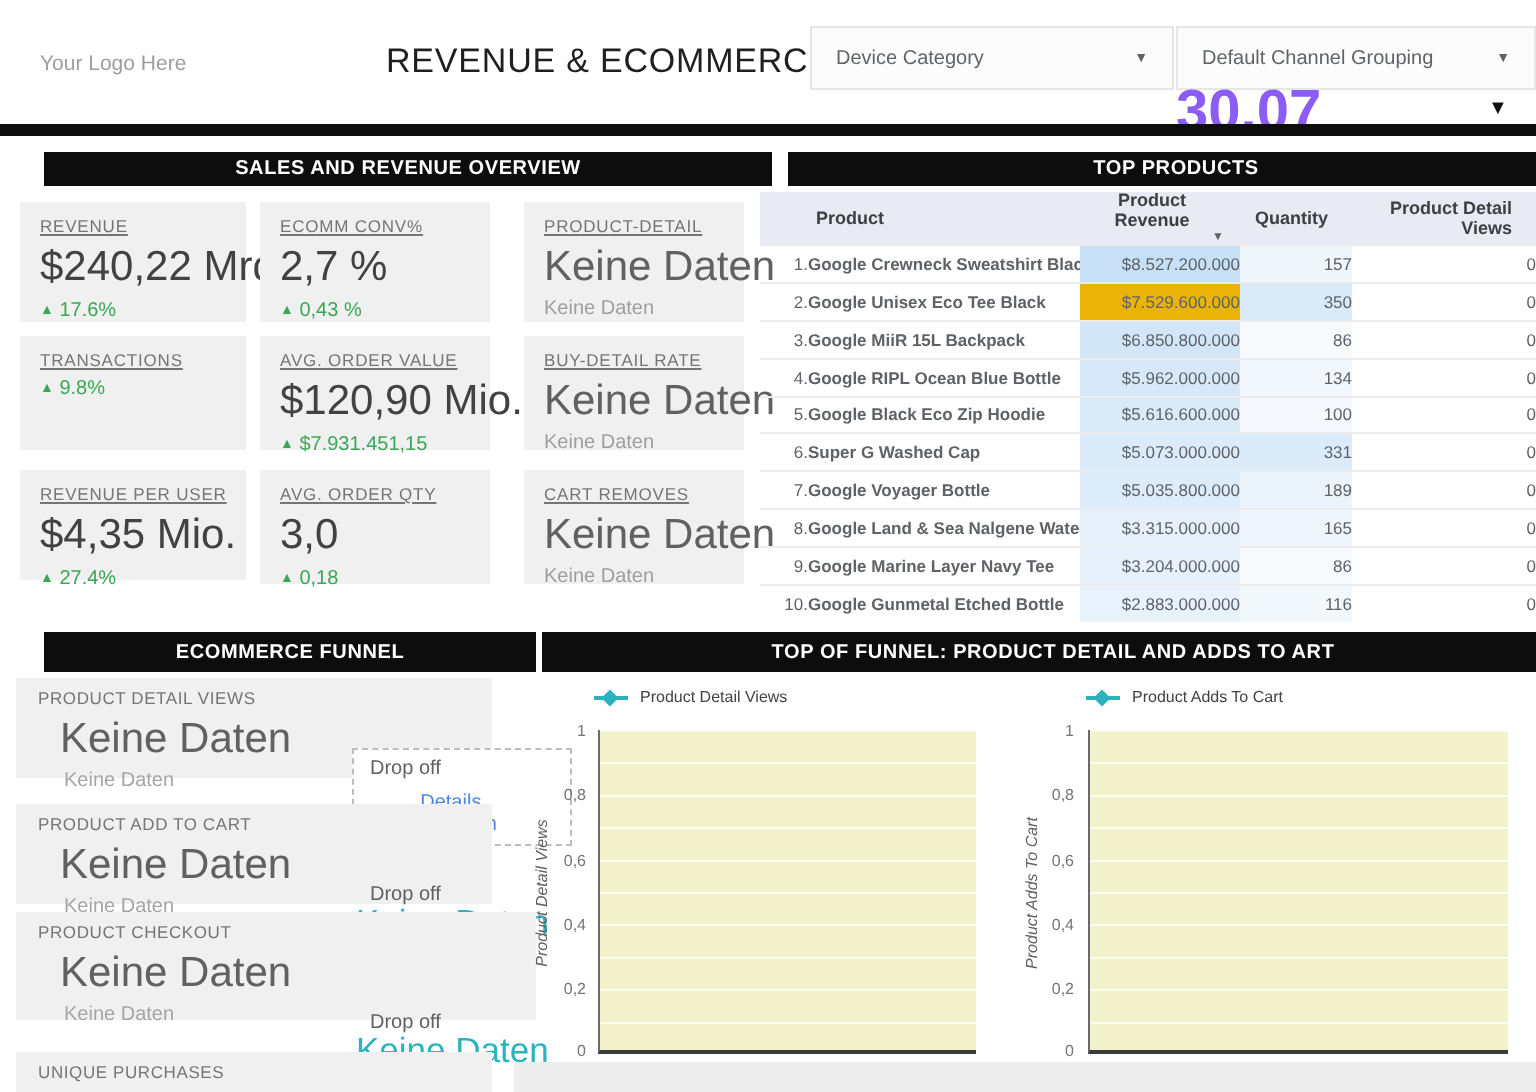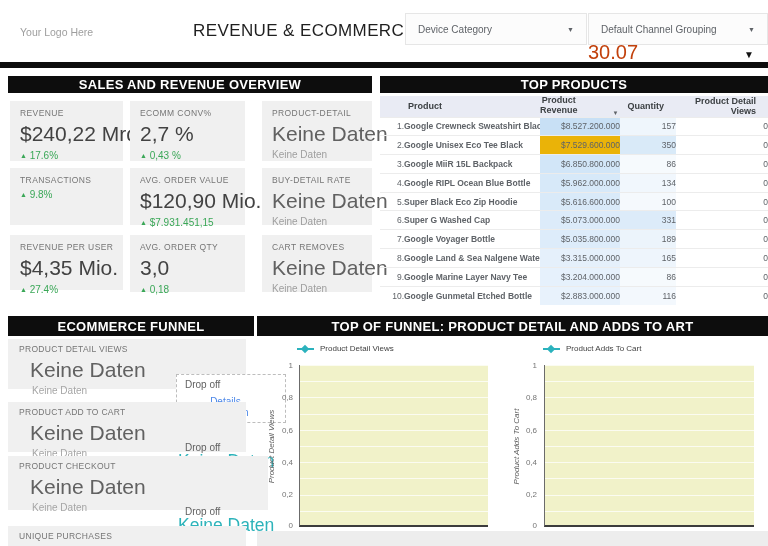--- a/index.html
+++ b/index.html
@@ -12,51 +12,52 @@
 
   
   .logo { font-size:10.5px; color:#9e9e9e; }
   .title { font-size:17px; color:#1f1f1f; letter-spacing:.4px; font-weight:500; }
   .filter {
     background:#fcfcfc; border:1px solid #e6e6e6;
     display:flex; align-items:center; justify-content:space-between;
     padding:0 12px; font-size:10px; color:#5f6368;
   }
   .filter .chev { font-size:7px; color:#5f6368; }
-  .datebox { font-size:20px; line-height:1; color:#c2410c; font-weight:400; }
+  .datebox { font-size:29px; line-height:1; color:#8b5cf6; font-weight:700; }
   .date-chev { font-size:10px; color:#111; }
   .header-clip { left:0; top:0; width:768px; height:62px; overflow:hidden; }
   .blackline { background:#0d0d0d; }
 
   
   .bar {
-    background:#0d0d0d; color:#fff; font-weight:bold; font-size:13px;
+    background:#0d0d0d; color:#fff; font-weight:bold; font-size:10px;
     letter-spacing:.3px; display:flex; align-items:center; justify-content:center;
     white-space:nowrap;
+    margin-left:14px;
   }
 
   
   .kpi { background:#f0f0f0; padding:7px 0 0 10px; }
-  .kpi .lbl { font-size:8.5px; color:#757575; letter-spacing:.4px; white-space:nowrap; }
+  .kpi .lbl { font-size:8.5px; color:#757575; letter-spacing:.4px; white-space:nowrap;text-decoration:underline; }
   .kpi .val { font-size:21px; color:#424242; margin-top:4px; white-space:nowrap; }
   .kpi.nodata .val { color:#616161; }
   .kpi .delta { font-size:10px; color:#3aa757; margin-top:4px; white-space:nowrap; }
   .kpi .delta .arr { font-size:7px; vertical-align:1px; }
   .kpi .sub { font-size:10px; color:#9e9e9e; margin-top:3px; white-space:nowrap; }
 
   
   .tp-wrap { left:380px; top:96px; width:388px; }
   table.tp { border-collapse:collapse; table-layout:fixed; width:388px; }
   .tp th {
     background:#e9ebf4; color:#3c4043; font-size:9px; font-weight:bold;
     height:21px; padding:0; vertical-align:middle;
   }
   .tp th.h-prod { text-align:left; padding-left:4px; }
   .tp th.h-num { text-align:right; padding-right:12px; }
-  .tp th .two { display:flex; flex-direction:row; align-items:flex-end; padding-right:8px; line-height:1.1;gap:35px; }
+  .tp th .two { display:flex; flex-direction:column; align-items:flex-end; padding-right:8px; line-height:1.1; }
   .tp th .sorticon { font-size:6px; color:#5f6368; }
   .tp td {
     height:18.8px; font-size:8.5px; color:#5f6368; padding:0;
     border-top:1px solid #ececec; vertical-align:middle; white-space:nowrap;
   }
   .tp tr:first-child td { border-top:1px solid #f5f5f5; }
   .c-rank { text-align:right; padding-right:6px; color:#5f6368; }
   .c-name { text-align:left; padding-left:2px; overflow:hidden;font-weight:bold; }
   .c-rev  { text-align:right; padding-right:6px; }
   .c-qty  { text-align:right; padding-right:12px; }
@@ -210,21 +211,21 @@
     </tr>
     <tr>
       <td class="c-rank">4.</td>
       <td class="c-name">Google RIPL Ocean Blue Bottle</td>
       <td class="c-rev" style="background-color: rgb(215, 233, 249);">$5.962.000.000</td>
       <td class="c-qty" style="background-color: rgb(241, 247, 253);">134</td>
       <td class="c-pdv">0</td>
     </tr>
     <tr>
       <td class="c-rank">5.</td>
-      <td class="c-name">Super Black Eco Zip Hoodie</td>
+      <td class="c-name">Google Black Eco Zip Hoodie</td>
       <td class="c-rev" style="background-color: rgb(217, 234, 249);">$5.616.600.000</td>
       <td class="c-qty" style="background-color: rgb(245, 249, 253);">100</td>
       <td class="c-pdv">0</td>
     </tr>
     <tr>
       <td class="c-rank">6.</td>
       <td class="c-name">Super G Washed Cap</td>
       <td class="c-rev" style="background-color: rgb(220, 235, 250);">$5.073.000.000</td>
       <td class="c-qty" style="background-color: rgb(220, 235, 249);">331</td>
       <td class="c-pdv">0</td>

